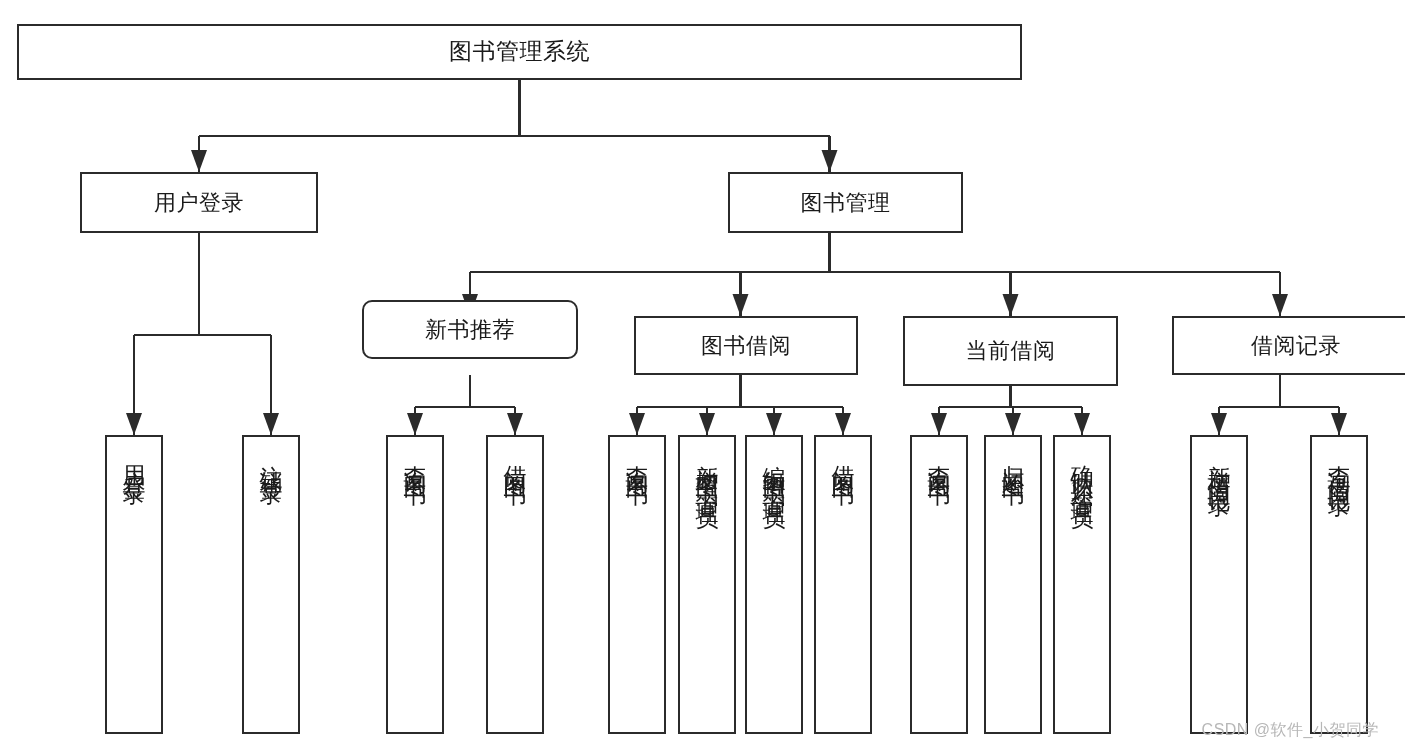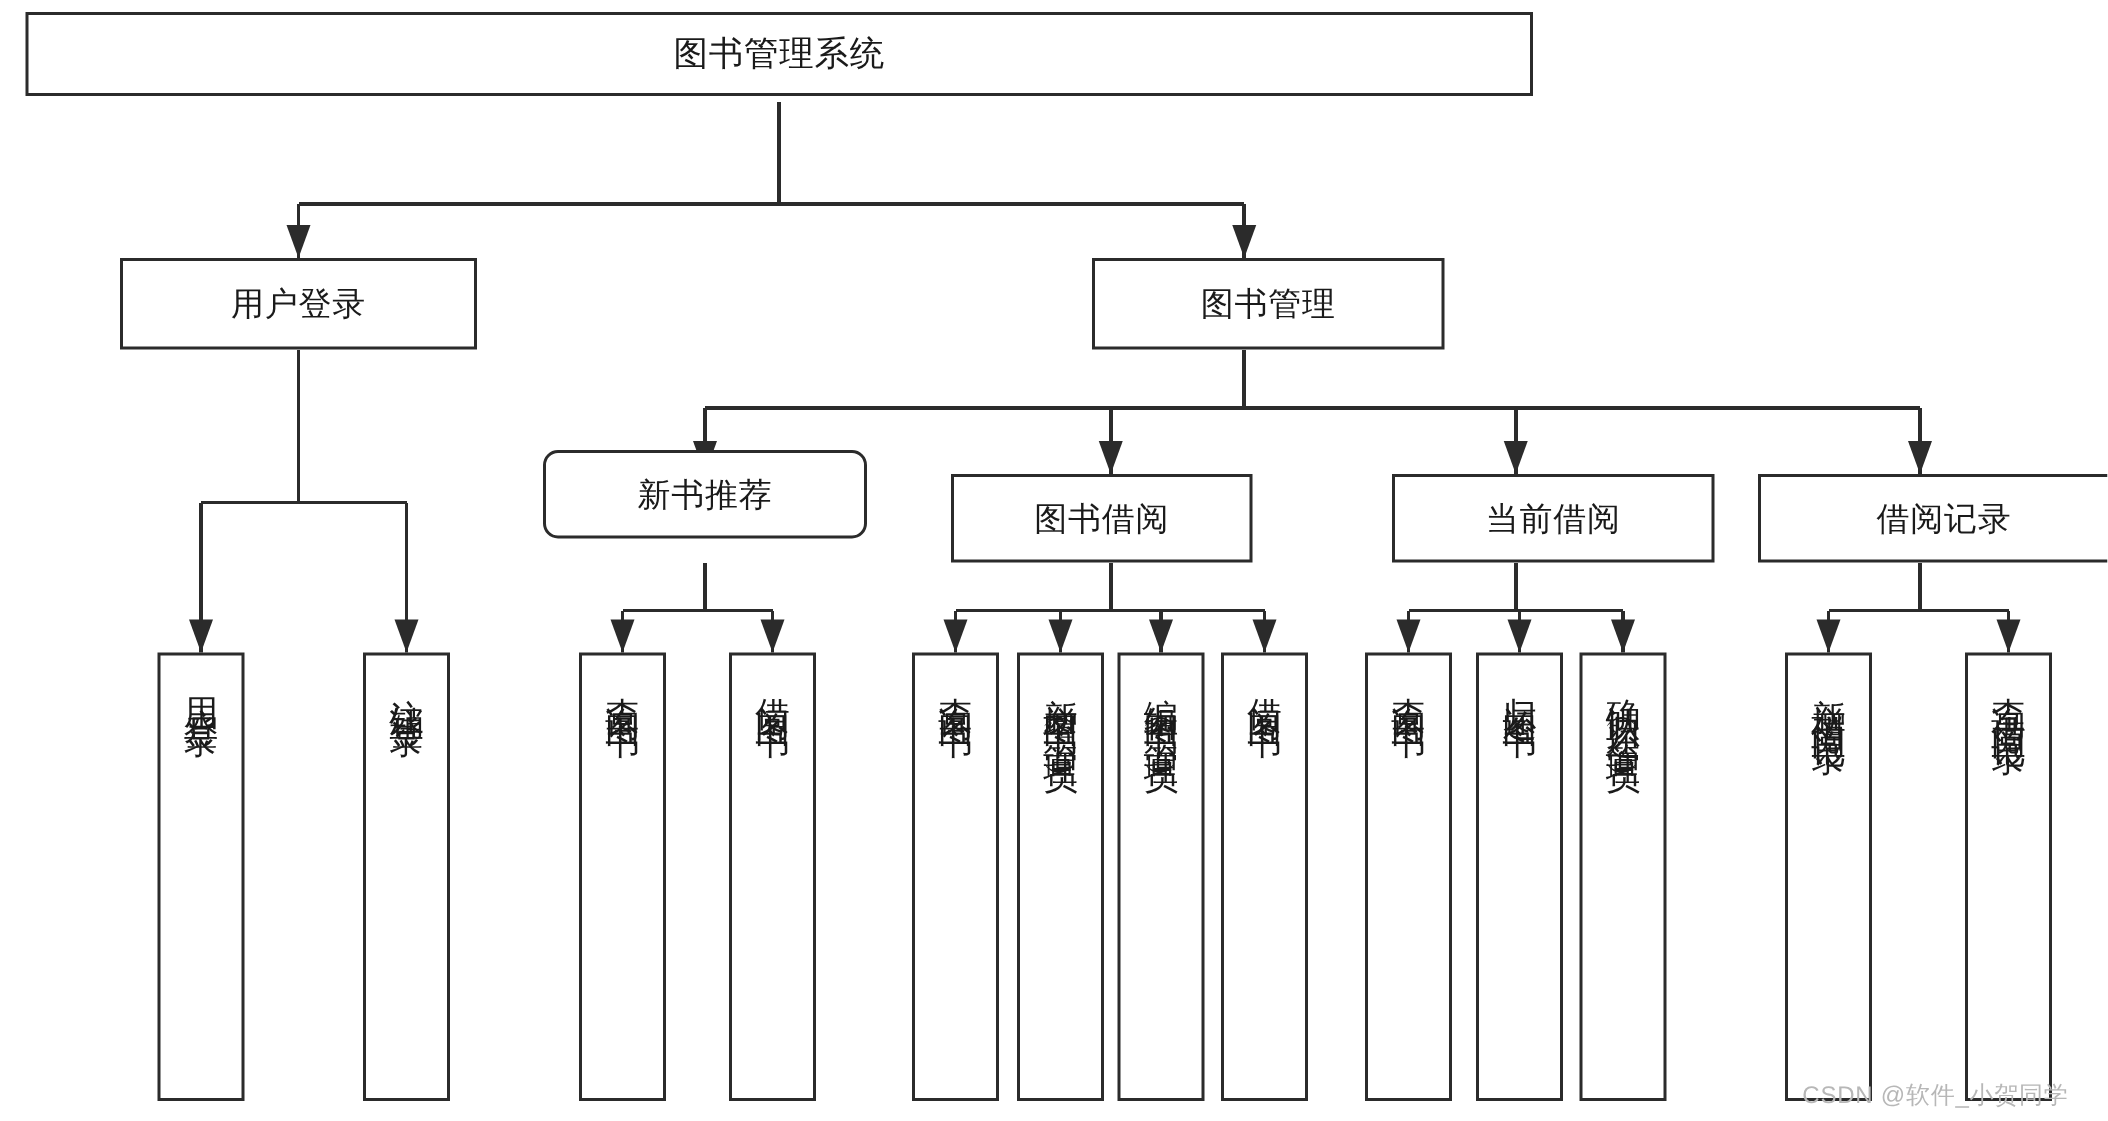--- a/index.html
+++ b/index.html
@@ -125,36 +125,36 @@
         <polygon points="1074,413 1090,413 1082,435" fill="#2b2b2b"></polygon>
         <line x1="1280" y1="375" x2="1280" y2="407" stroke="#2b2b2b" stroke-width="2.6" shape-rendering="crispEdges"></line>
         <line x1="1219" y1="407" x2="1339" y2="407" stroke="#2b2b2b" stroke-width="2.6" shape-rendering="crispEdges"></line>
         <line x1="1219" y1="407" x2="1219" y2="435" stroke="#2b2b2b" stroke-width="2.6" shape-rendering="crispEdges"></line>
         <polygon points="1211,413 1227,413 1219,435" fill="#2b2b2b"></polygon>
         <line x1="1339" y1="407" x2="1339" y2="435" stroke="#2b2b2b" stroke-width="2.6" shape-rendering="crispEdges"></line>
         <polygon points="1331,413 1347,413 1339,435" fill="#2b2b2b"></polygon>
       </g>
     </svg>
   <div id="nodes">
-      <div class="node horiz root" style="left: 17px; top: 8px; width: 1005px; height: 56px;">
+      <div class="node horiz root" style="left: 17px; top: 24px; width: 1005px; height: 56px;">
         <span class="label">图书管理系统</span>
       </div>
       <div class="node horiz" style="left: 80px; top: 172px; width: 238px; height: 61px;">
         <span class="label">用户登录</span>
       </div>
       <div class="node horiz" style="left: 712px; top: 172px; width: 235px; height: 61px; margin-left: 16px;">
         <span class="label">图书管理</span>
       </div>
       <div class="node horiz" style="left: 362px; top: 300px; width: 216px; height: 59px; border-radius: 10px;">
         <span class="label">新书推荐</span>
       </div>
-      <div class="node horiz" style="left: 634px; top: 316px; width: 201px; height: 59px;">
+      <div class="node horiz" style="left: 634px; top: 316px; width: 224px; height: 59px;">
         <span class="label">图书借阅</span>
       </div>
-      <div class="node horiz" style="left: 903px; top: 316px; width: 215px; height: 59px; margin-left: 25px;">
+      <div class="node horiz" style="left: 903px; top: 316px; width: 215px; height: 70px;">
         <span class="label">当前借阅</span>
       </div>
       <div class="node horiz" style="left: 1172px; top: 316px; width: 248px; height: 59px;">
         <span class="label">借阅记录</span>
       </div>
       <div class="node vert" style="left: 105px; top: 435px; width: 58px; height: 299px;">
         <span class="label">用户登录</span>
       </div>
       <div class="node vert" style="left: 242px; top: 435px; width: 58px; height: 299px;">
         <span class="label">注销登录</span>

